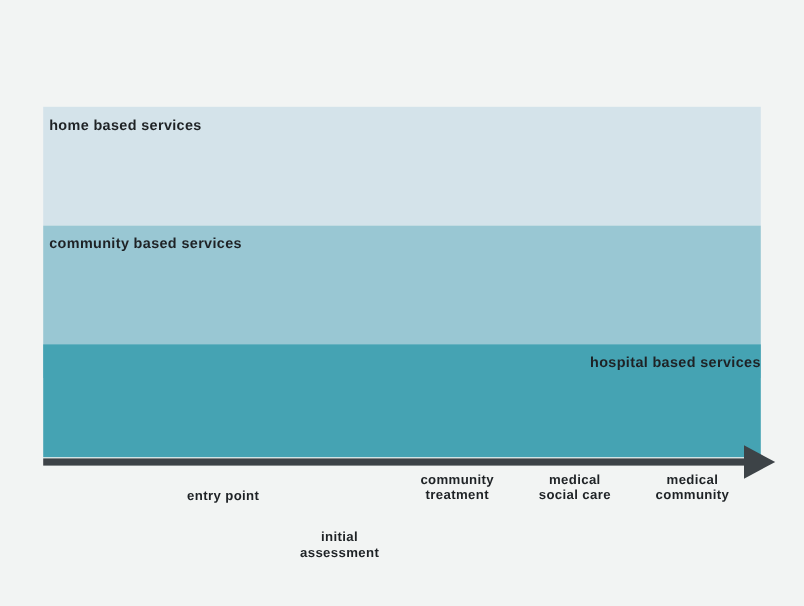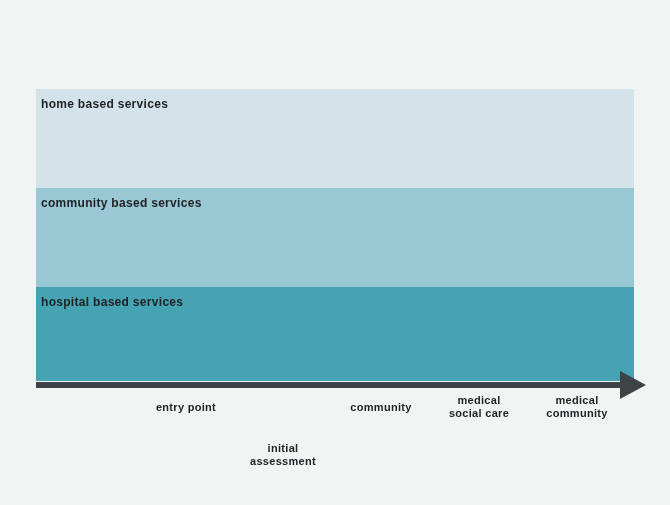--- a/index.html
+++ b/index.html
@@ -63,58 +63,59 @@
     flex-direction: column;
     justify-content: center;
     text-align: center;
     font-size: 11px;
     font-weight: 700;
     letter-spacing: 0.3px;
     color: #1e2225;
     line-height: 13px;
   }
   .axis-step span:empty { display: none; }
-  .step-1 { left: 186px; }
+  .step-1 { left: 186px; justify-content: flex-end; }
   .step-2 { left: 283px; margin-top: 48px; }
   .step-3 { left: 381px; }
   .step-4 { left: 479px; }
   .step-5 { left: 577px; }
 </style>
 </head>
 <body>
 
 <div class="stage" style="background: rgb(242, 244, 243);">
 
   <div class="band band-1" style="background: rgb(212, 227, 234);">
     <div class="band-label">home based services</div>
   </div>
 
   <div class="band band-2" style="background: rgb(153, 199, 211);">
     <div class="band-label">community based services</div>
   </div>
 
-  <div class="band band-3" style="background: rgb(69, 163, 179);">
+  <div class="band band-3" style="background: rgb(69, 163, 179); text-align: right;">
     <div class="band-label">hospital based services</div>
   </div>
 
   <div class="axis-bar" style="background: rgb(61, 67, 71);"></div>
   <div class="axis-arrowhead" style="border-left-color: rgb(61, 67, 71);"></div>
 
   <div class="axis-step step-1">
     <span>entry point</span>
 
   </div>
 
   <div class="axis-step step-2">
     <span>initial</span>
     <span>assessment</span>
   </div>
 
   <div class="axis-step step-3">
     <span>community</span>
+    <span>treatment</span>
   </div>
 
   <div class="axis-step step-4">
     <span>medical</span>
     <span>social care</span>
   </div>
 
   <div class="axis-step step-5">
     <span>medical</span>
     <span>community</span>

